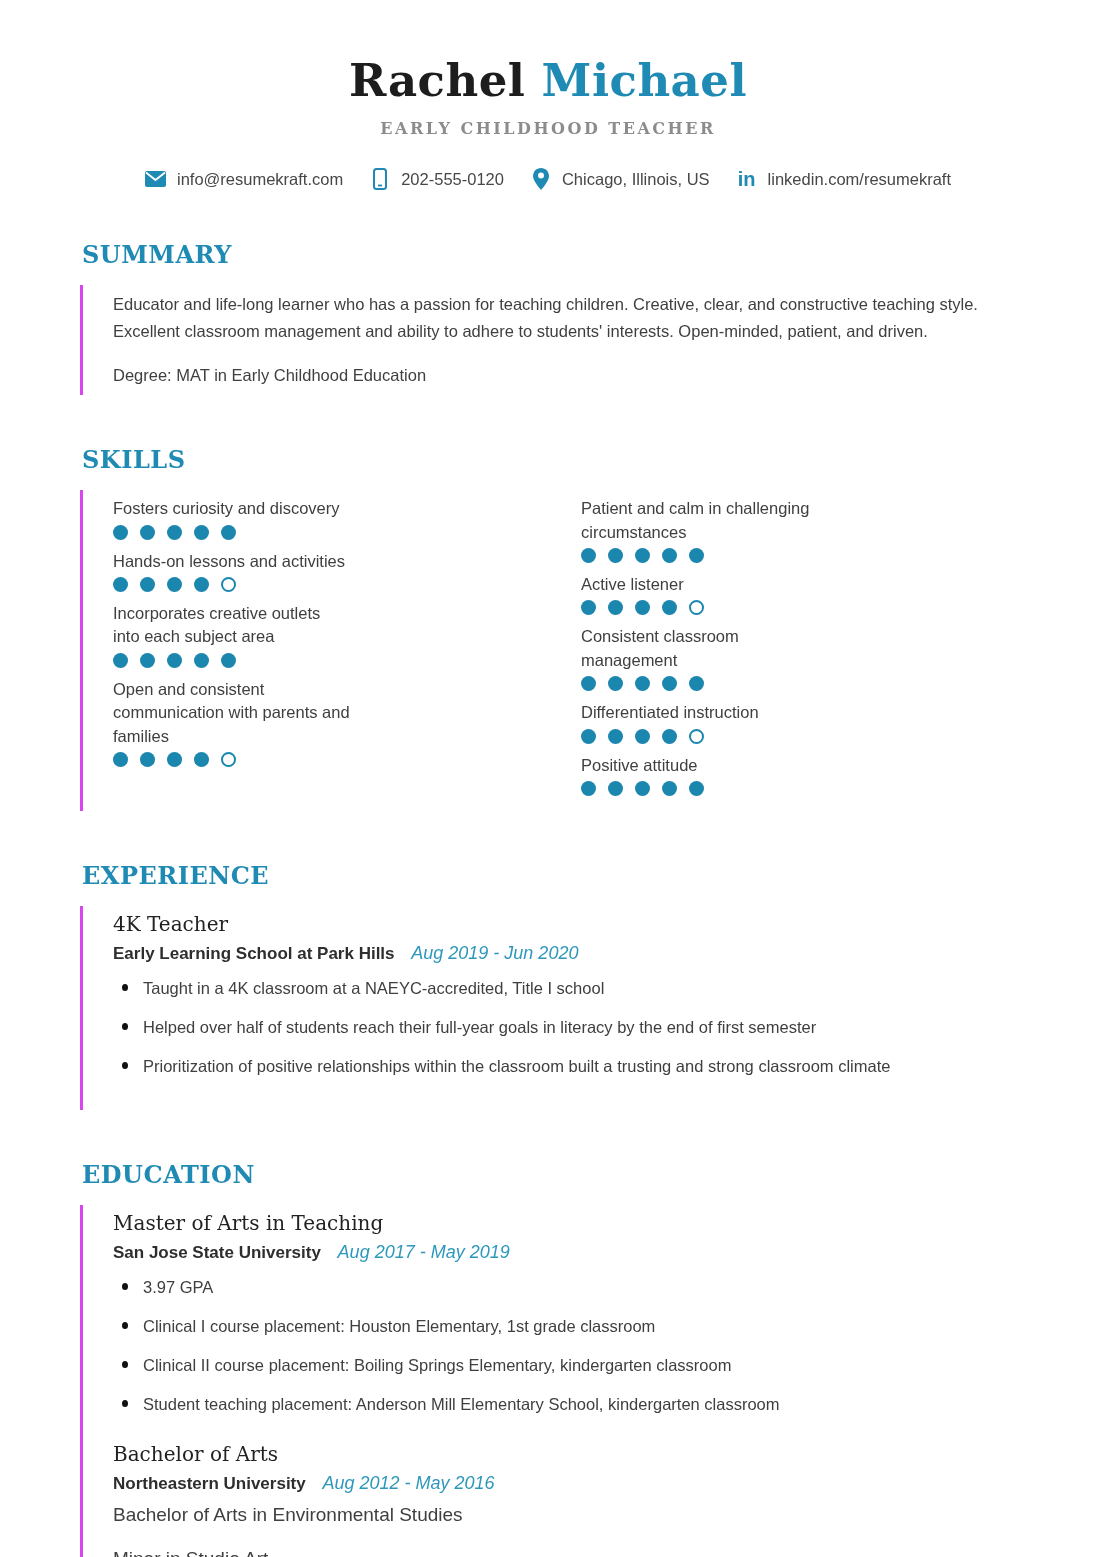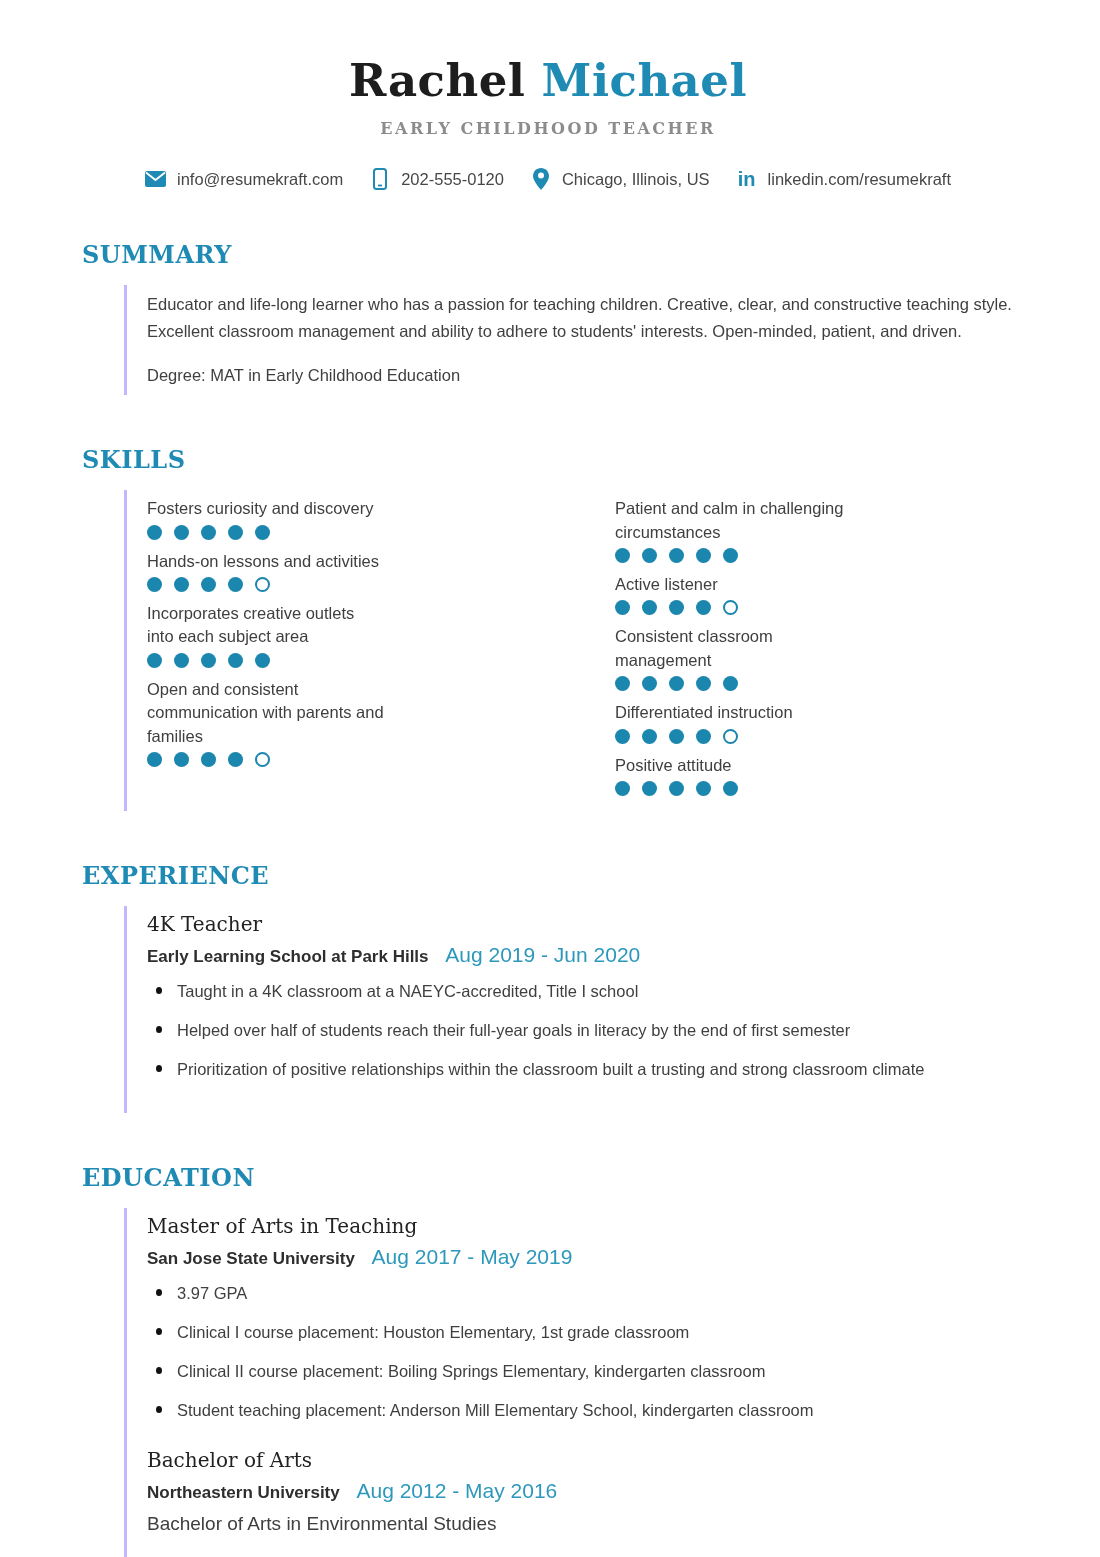--- a/index.html
+++ b/index.html
@@ -49,25 +49,24 @@
   .section-heading {
     font-family: "DejaVu Serif", serif;
     font-weight: bold;
     font-size: 24px;
     color: #1f8ab4;
     letter-spacing: 0.5px;
     margin-left: 2px;
   }
   .section-body {
     margin-top: 16px;
-    border-left: 3px solid #c4b5fd;
-    padding-left: 20px;
+    border-left: 3px solid #d946ef;
+    padding-left: 30px;
     padding-top: 6px;
     padding-bottom: 6px;
-    margin-left: 44px;
   }
 
   
   .summary-p { font-size: 16.5px; line-height: 1.62; max-width: 915px; }
   .summary-p + .summary-p { margin-top: 18px; }
 
   
   .skills-columns { display: flex; gap: 100px; }
   .skills-col { width: 368px; }
   .skill-item { display: flex; margin-bottom: 9px; flex-direction: column; }
@@ -80,21 +79,21 @@
   
   .entry { margin-bottom: 26px; }
   .entry-title {
     font-family: "DejaVu Serif", serif;
     font-weight: normal;
     font-size: 20px;
     color: #222222;
   }
   .entry-subline { margin-top: 7px; font-size: 17px; }
   .entry-org { font-weight: bold; color: #2e2e2e; }
-  .entry-dates { color: #2d98bb; margin-left: 12px; font-size: 21px; }
+  .entry-dates { font-style: italic; color: #2d98bb; margin-left: 12px; font-size: 18px; }
   ul.bullets { list-style: none; margin-top: 12px; }
   ul.bullets li {
     position: relative;
     padding-left: 30px;
     font-size: 16.5px;
     line-height: 1.5;
     margin-bottom: 14px;
   }
   ul.bullets li::before {
     content: "";

